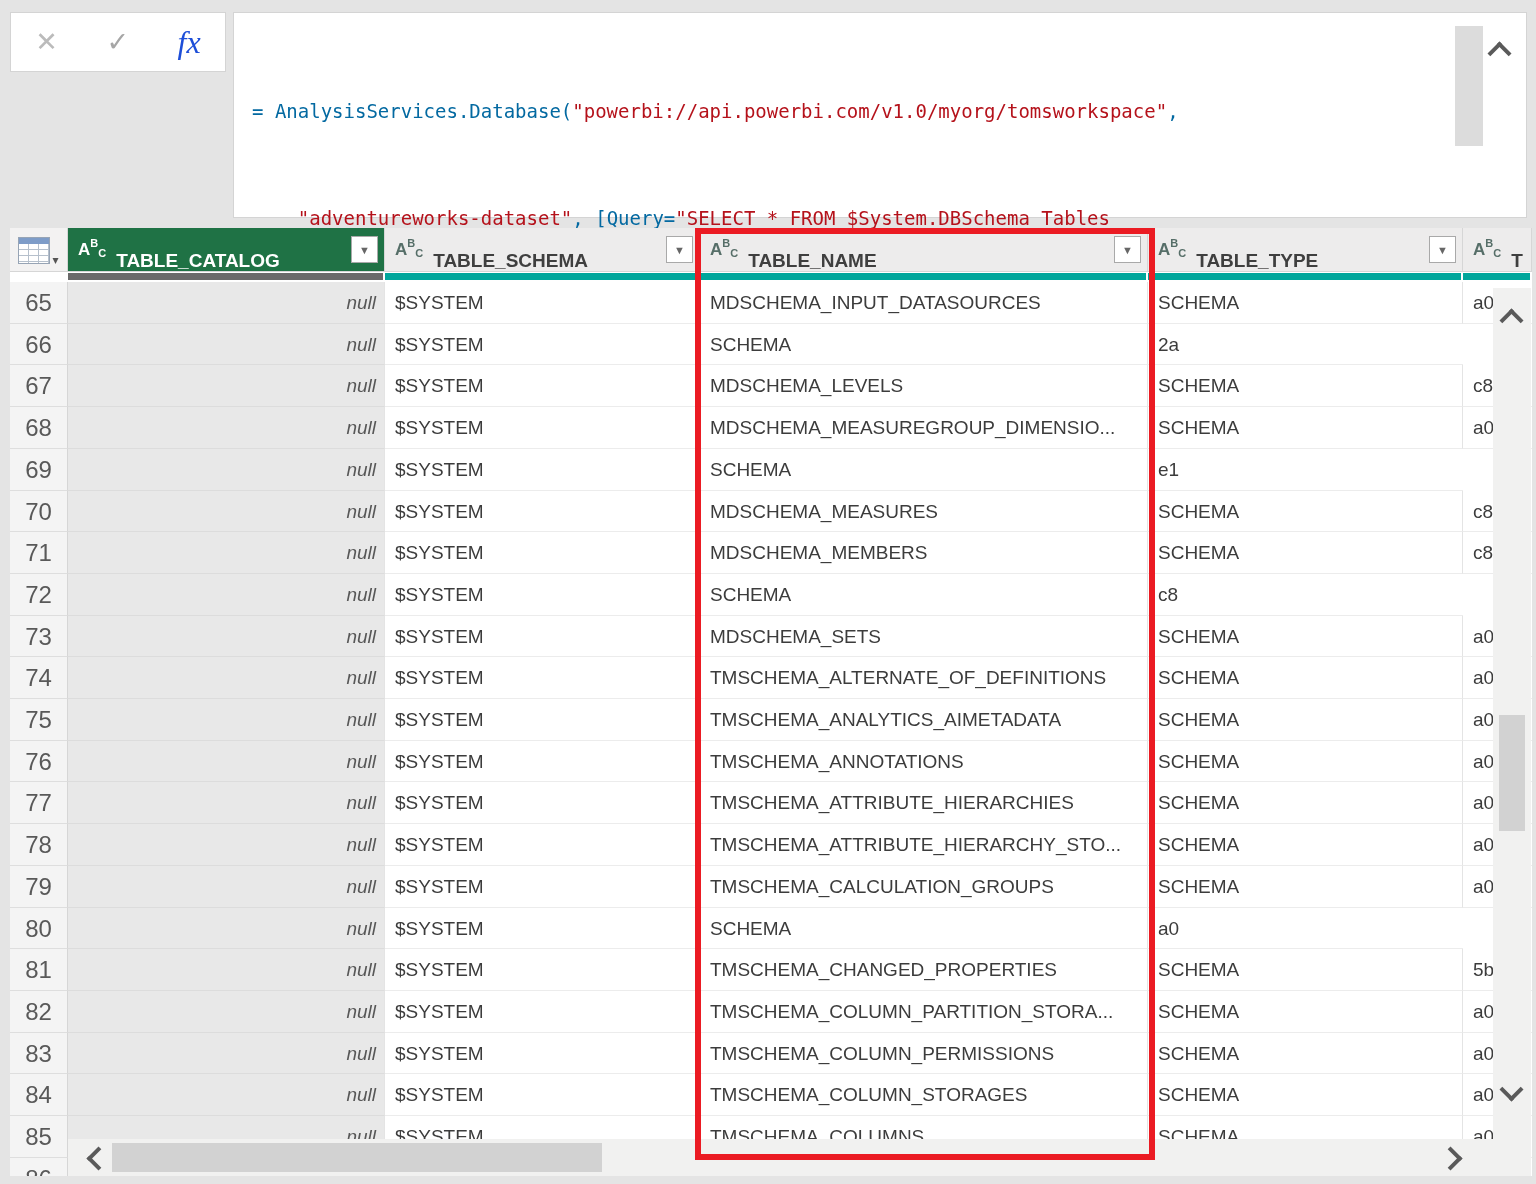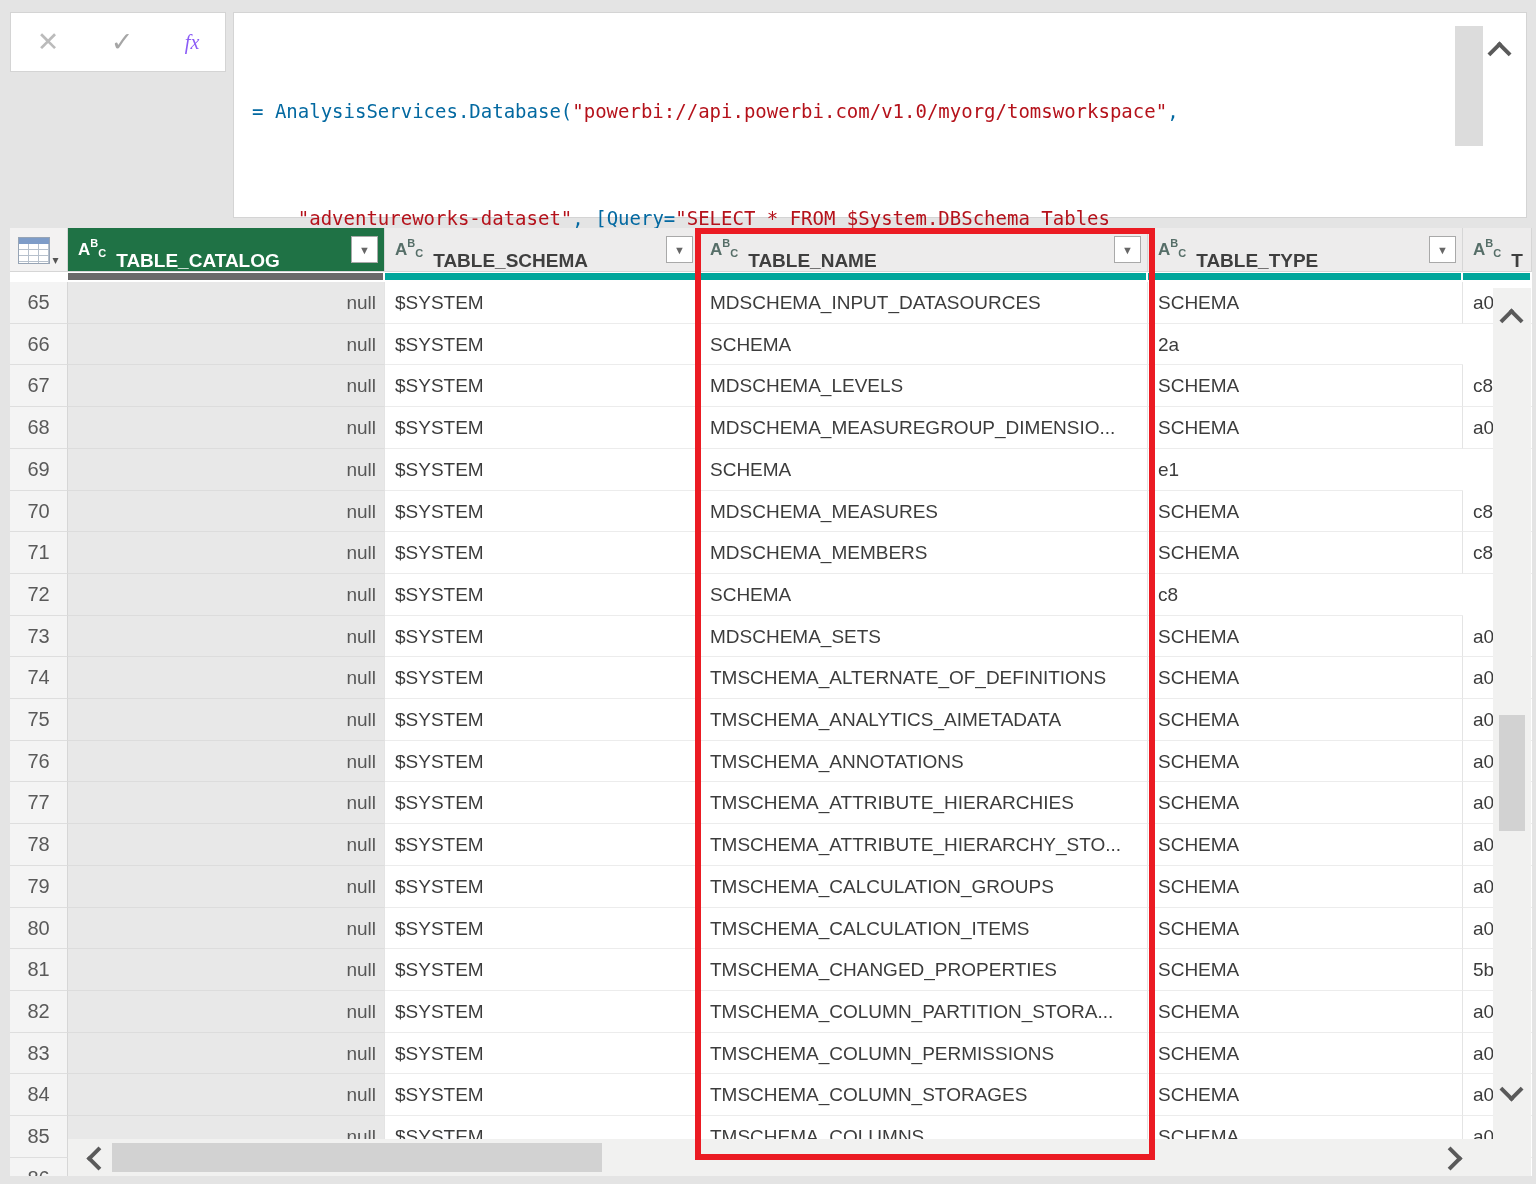--- a/index.html
+++ b/index.html
@@ -5,21 +5,21 @@
   html,body{margin:0;padding:0;background:#cfcfcf;}
   .stage{position:relative;width:1536px;height:1184px;background:#E4E4E4;overflow:hidden;
          outline:1px solid #C6C6C6;font-family:"Liberation Sans",sans-serif;}
 
   
   .fx-toolbar{position:absolute;left:10px;top:12px;width:216px;height:60px;background:#fff;
               border:1px solid #D4D4D4;box-sizing:border-box;display:flex;align-items:center;
               justify-content:space-around;}
   .icon-x{color:#BBBBBB;font-size:27px;line-height:1;}
   .icon-check{color:#A6A6A6;font-size:27px;line-height:1;}
-  .icon-fx{color:#8b5cf6;font-size:20px;font-style:italic;font-family:"Liberation Serif",serif;line-height:1;}
+  .icon-fx{color:#1d4ed8;font-size:32px;font-style:italic;font-family:"Liberation Serif",serif;line-height:1;}
 
   .formula-box{position:absolute;left:233px;top:12px;width:1294px;height:206px;background:#fff;
                border:1px solid #D4D4D4;box-sizing:border-box;}
   .formula-text{position:absolute;left:18px;top:10px;font-family:"DejaVu Sans Mono",monospace;
                 font-size:19px;line-height:35.5px;white-space:pre;}
   .formula-text .code{color:#0369a1;}
   .formula-text .str{color:#B5121B;}
   .fb-thumb{position:absolute;left:1221px;top:13px;width:28px;height:120px;background:#DCDCDC;}
   .fb-chev{position:absolute;left:1257px;top:32px;}
 
@@ -56,23 +56,23 @@
 
   .qrow{height:10px;background:#fff;}
   .q{height:7px;margin:1px 2px 0 0;}
   .q.none{background:transparent;}
   .q.dark{background:#6A6A6A;}
   .q.teal{background:#00A69B;}
 
   .row{height:41.71px;}
   .cell{font-size:19px;color:#3C3C3C;line-height:41.71px;padding:0 8px 0 10px;box-sizing:border-box;
         border-bottom:1px solid #ECECEC;border-right:1px solid #E4E4E4;white-space:nowrap;overflow:hidden;}
-  .cell.gut{background:#F4F4F4;color:#595959;text-align:center;padding:0;font-size:20px;
+  .cell.gut{background:#F4F4F4;color:#595959;text-align:center;padding:0;font-size:24px;
             border-bottom-color:#DEDEDE;border-right-color:#D6D6D6;}
-  .cell.cat{background:#E8E8E8;text-align:right;color:#575757;border-bottom-color:#DCDCDC;}
+  .cell.cat{background:#E8E8E8;font-style:italic;text-align:right;color:#575757;border-bottom-color:#DCDCDC;}
   .cell.extra{border-right:none;}
 
   
   .vscroll{position:absolute;left:1493px;top:288px;width:38px;height:888px;background:#F1F1F0;z-index:5;}
   .vthumb{position:absolute;left:6px;top:427px;width:26px;height:116px;background:#D2D2D2;}
   .vchev-up{position:absolute;left:10px;top:24px;}
   .vchev-down{position:absolute;left:10px;top:793px;}
   .hscroll{position:absolute;left:68px;top:1139px;width:1462px;height:37px;background:#F1F1F0;z-index:5;}
   .hthumb{position:absolute;left:44px;top:4px;width:490px;height:29px;background:#D2D2D2;}
   .hchev-left{position:absolute;left:22px;top:11px;}
@@ -297,21 +297,20 @@
           <div class="cell">$SYSTEM</div>
           <div class="cell">TMSCHEMA_CALCULATION_GROUPS</div>
           <div class="cell">SCHEMA</div>
           <div class="cell extra">a0</div>
         </div>
 
         <div class="row">
           <div class="cell gut">80</div>
           <div class="cell cat">null</div>
           <div class="cell">$SYSTEM</div>
-          <div class="cell">TMSCHEMA_CALCULATION_ITEMS</div>
           <div class="cell">SCHEMA</div>
           <div class="cell extra">a0</div>
         </div>
 
         <div class="row">
           <div class="cell gut">81</div>
           <div class="cell cat">null</div>
           <div class="cell">$SYSTEM</div>
           <div class="cell">TMSCHEMA_CHANGED_PROPERTIES</div>
           <div class="cell">SCHEMA</div>

